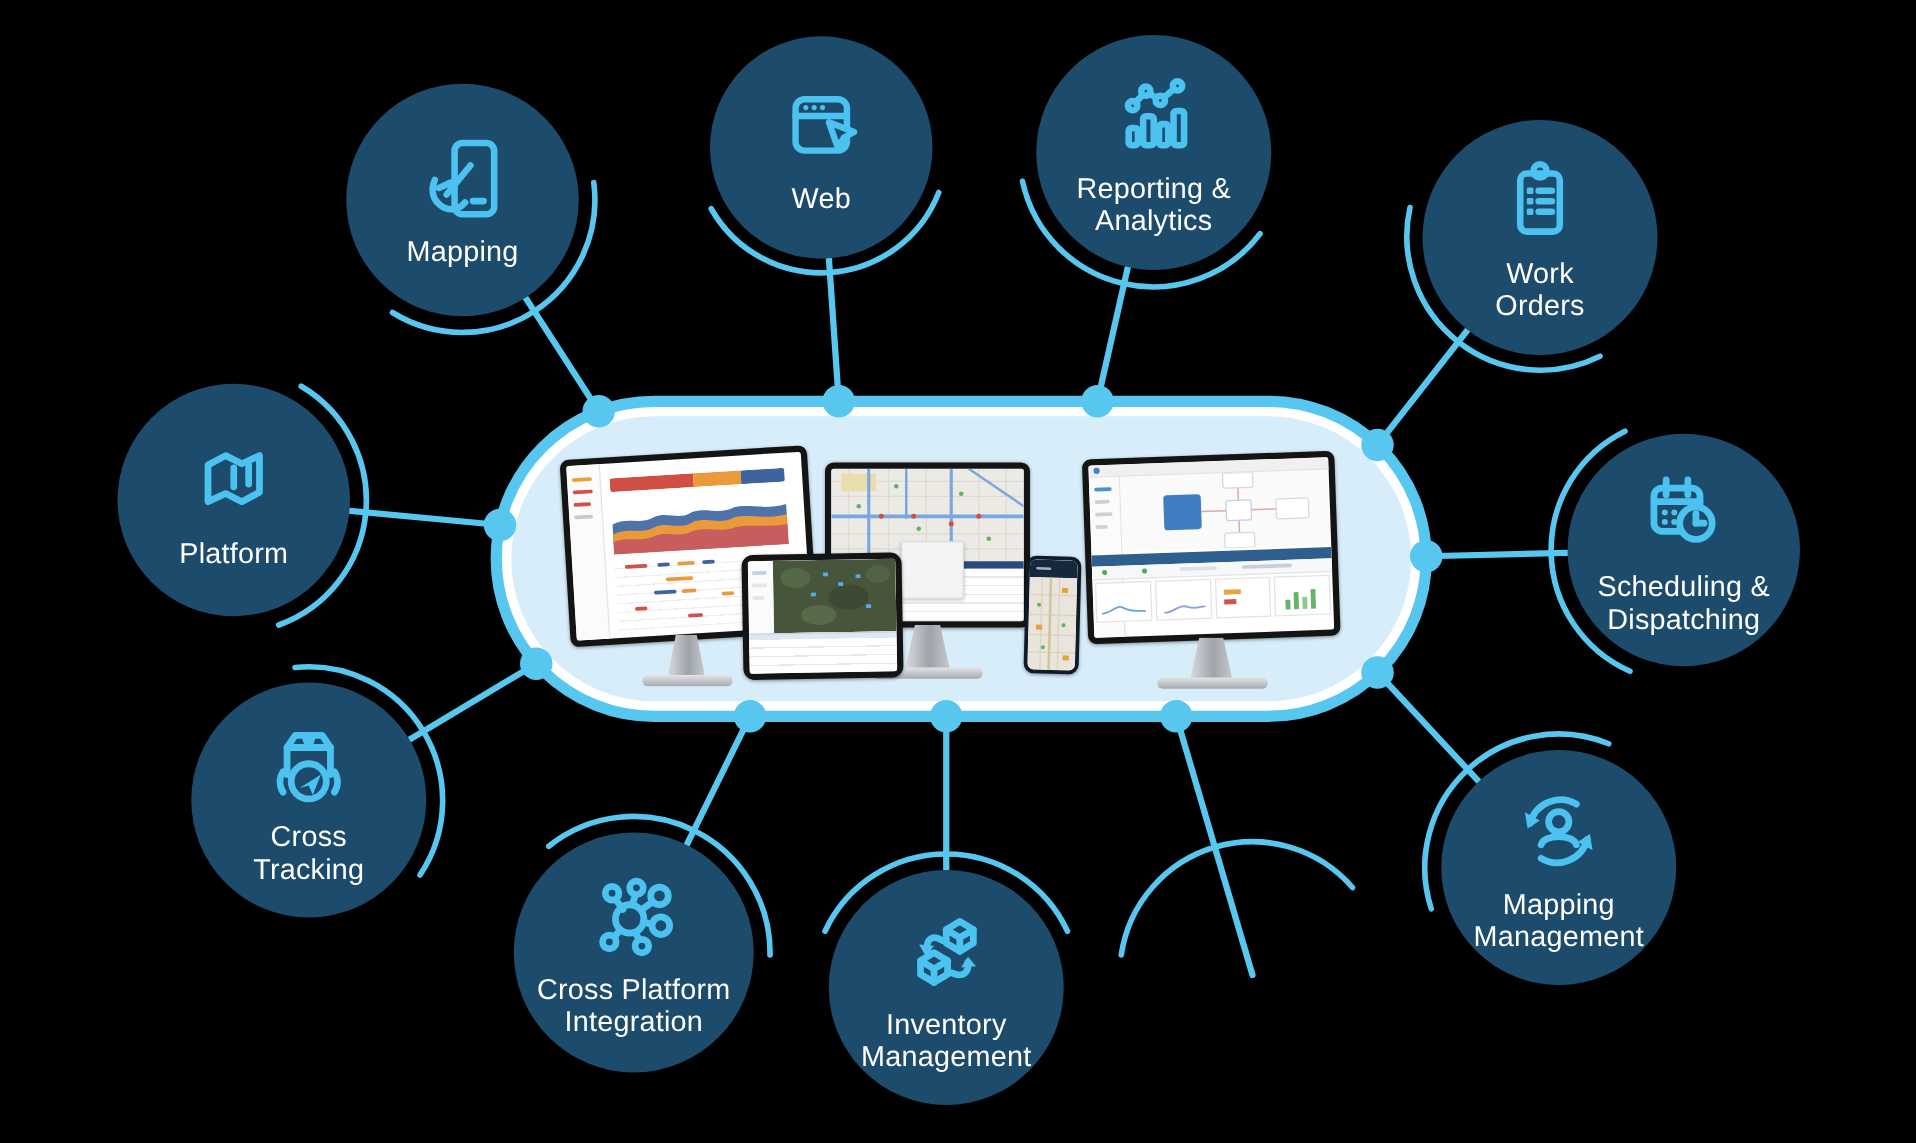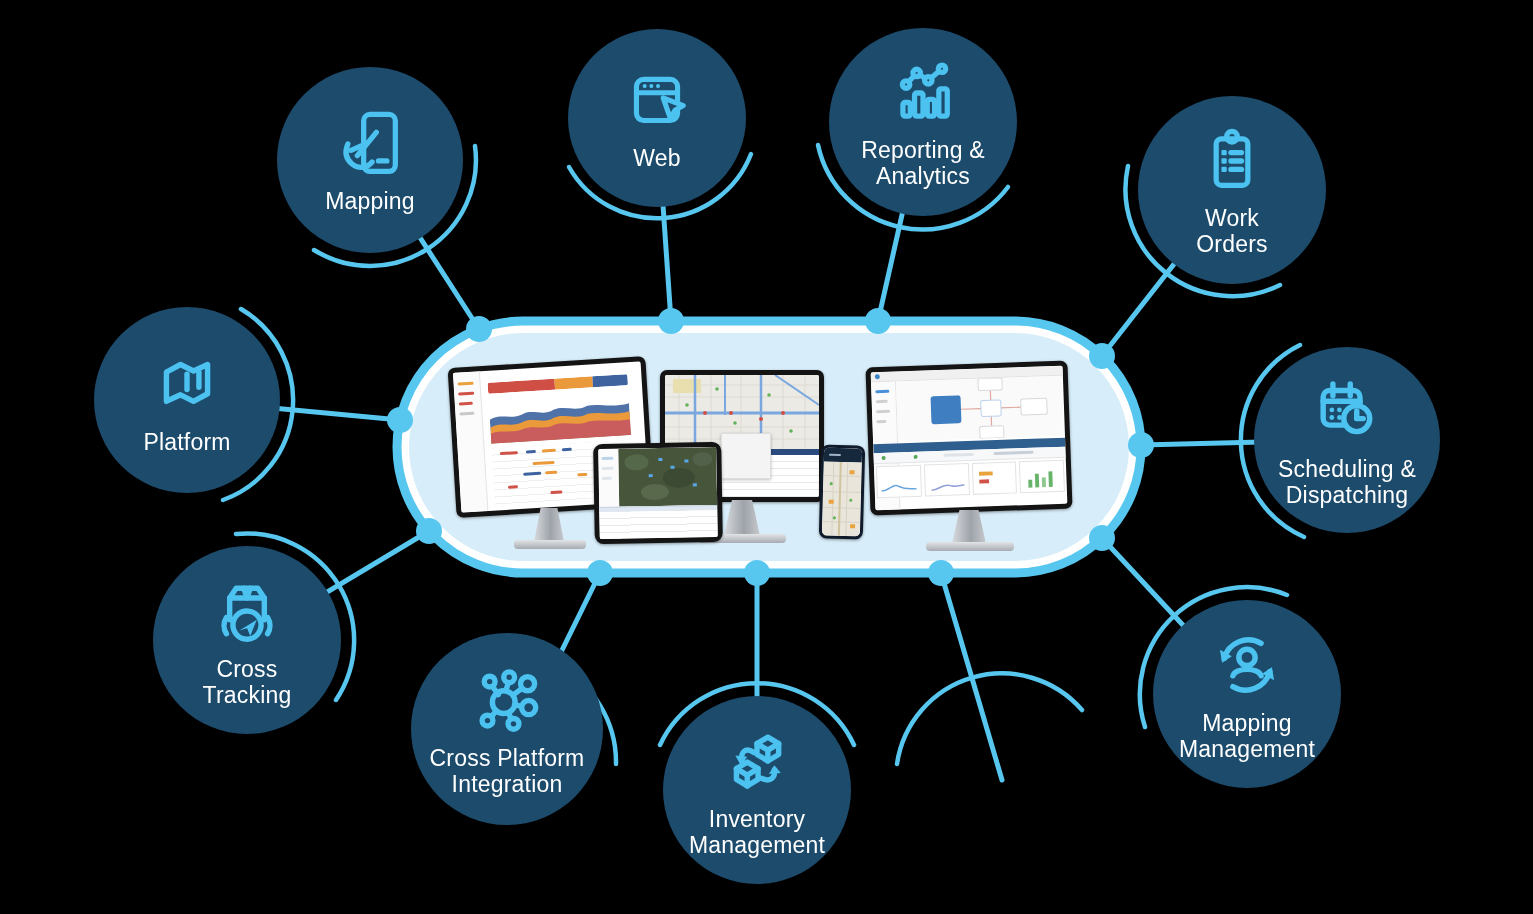--- a/index.html
+++ b/index.html
@@ -381,21 +381,21 @@
         <path d="M33,28 C25,23 21,28 22,35"></path>
         <path d="M40,52 C49,56 53,51 52,44"></path>
       </g>
       <polygon class="icf" points="21,40 16,31 27,32"></polygon>
       <polygon class="icf" points="52,40 47,48 58,47"></polygon>
     </svg>
     <div class="node-label">Inventory
 Management</div>
   </div>
 
-  <div class="node" style="left:411px;top:633px;width:192px;height:192px;">
+  <div class="node" style="left:411px;top:666px;width:192px;height:192px;">
     <svg width="78" height="78" viewBox="0 0 72 72">
       <g class="ic" stroke-width="4.5">
         <circle cx="33" cy="38" r="10.5"></circle>
         <line x1="28" y1="31" x2="23" y2="24"></line>
           <circle cx="20" cy="19" r="5"></circle>
         <line x1="35" y1="27" x2="37" y2="21"></line>
           <circle cx="38" cy="15" r="5"></circle>
         <line x1="42" y1="31" x2="49" y2="26"></line>
           <circle cx="55" cy="21" r="6.5"></circle>
         <line x1="43" y1="40" x2="49" y2="42"></line>

